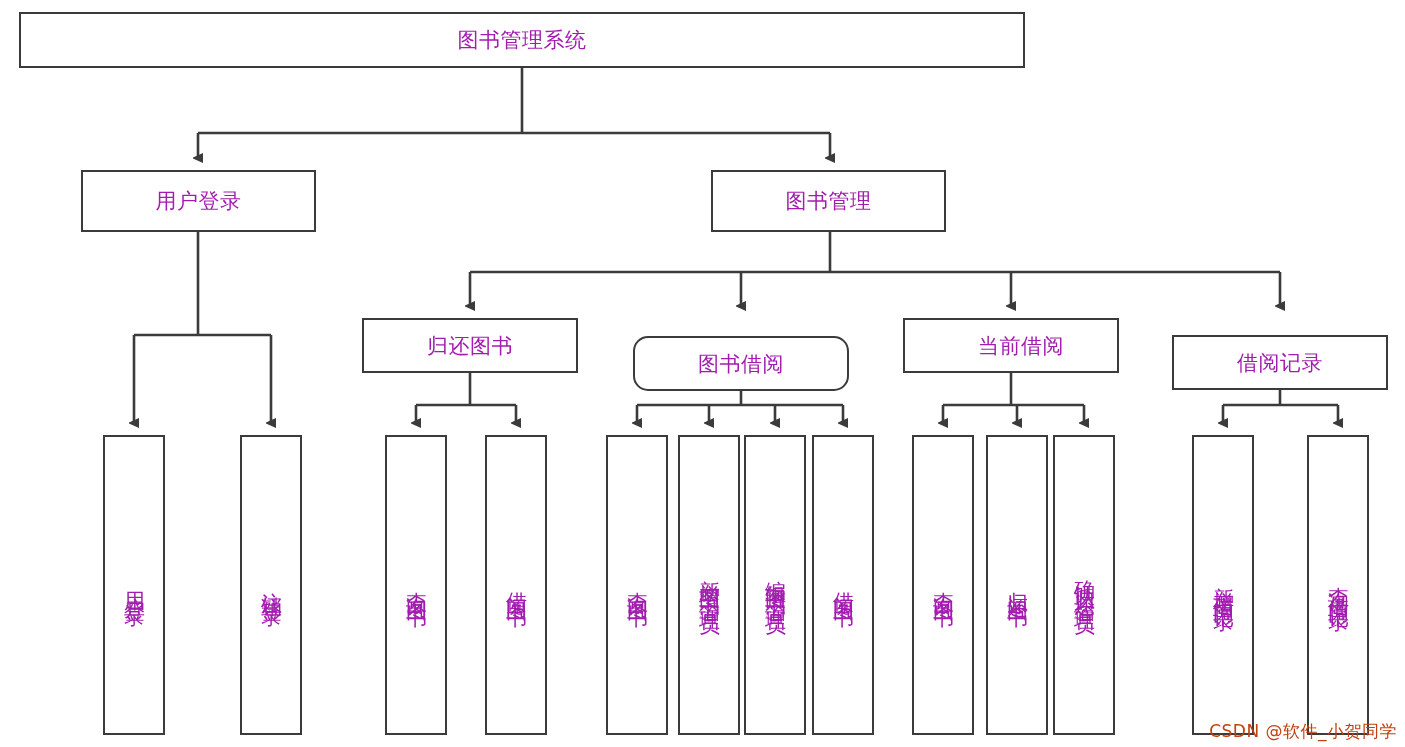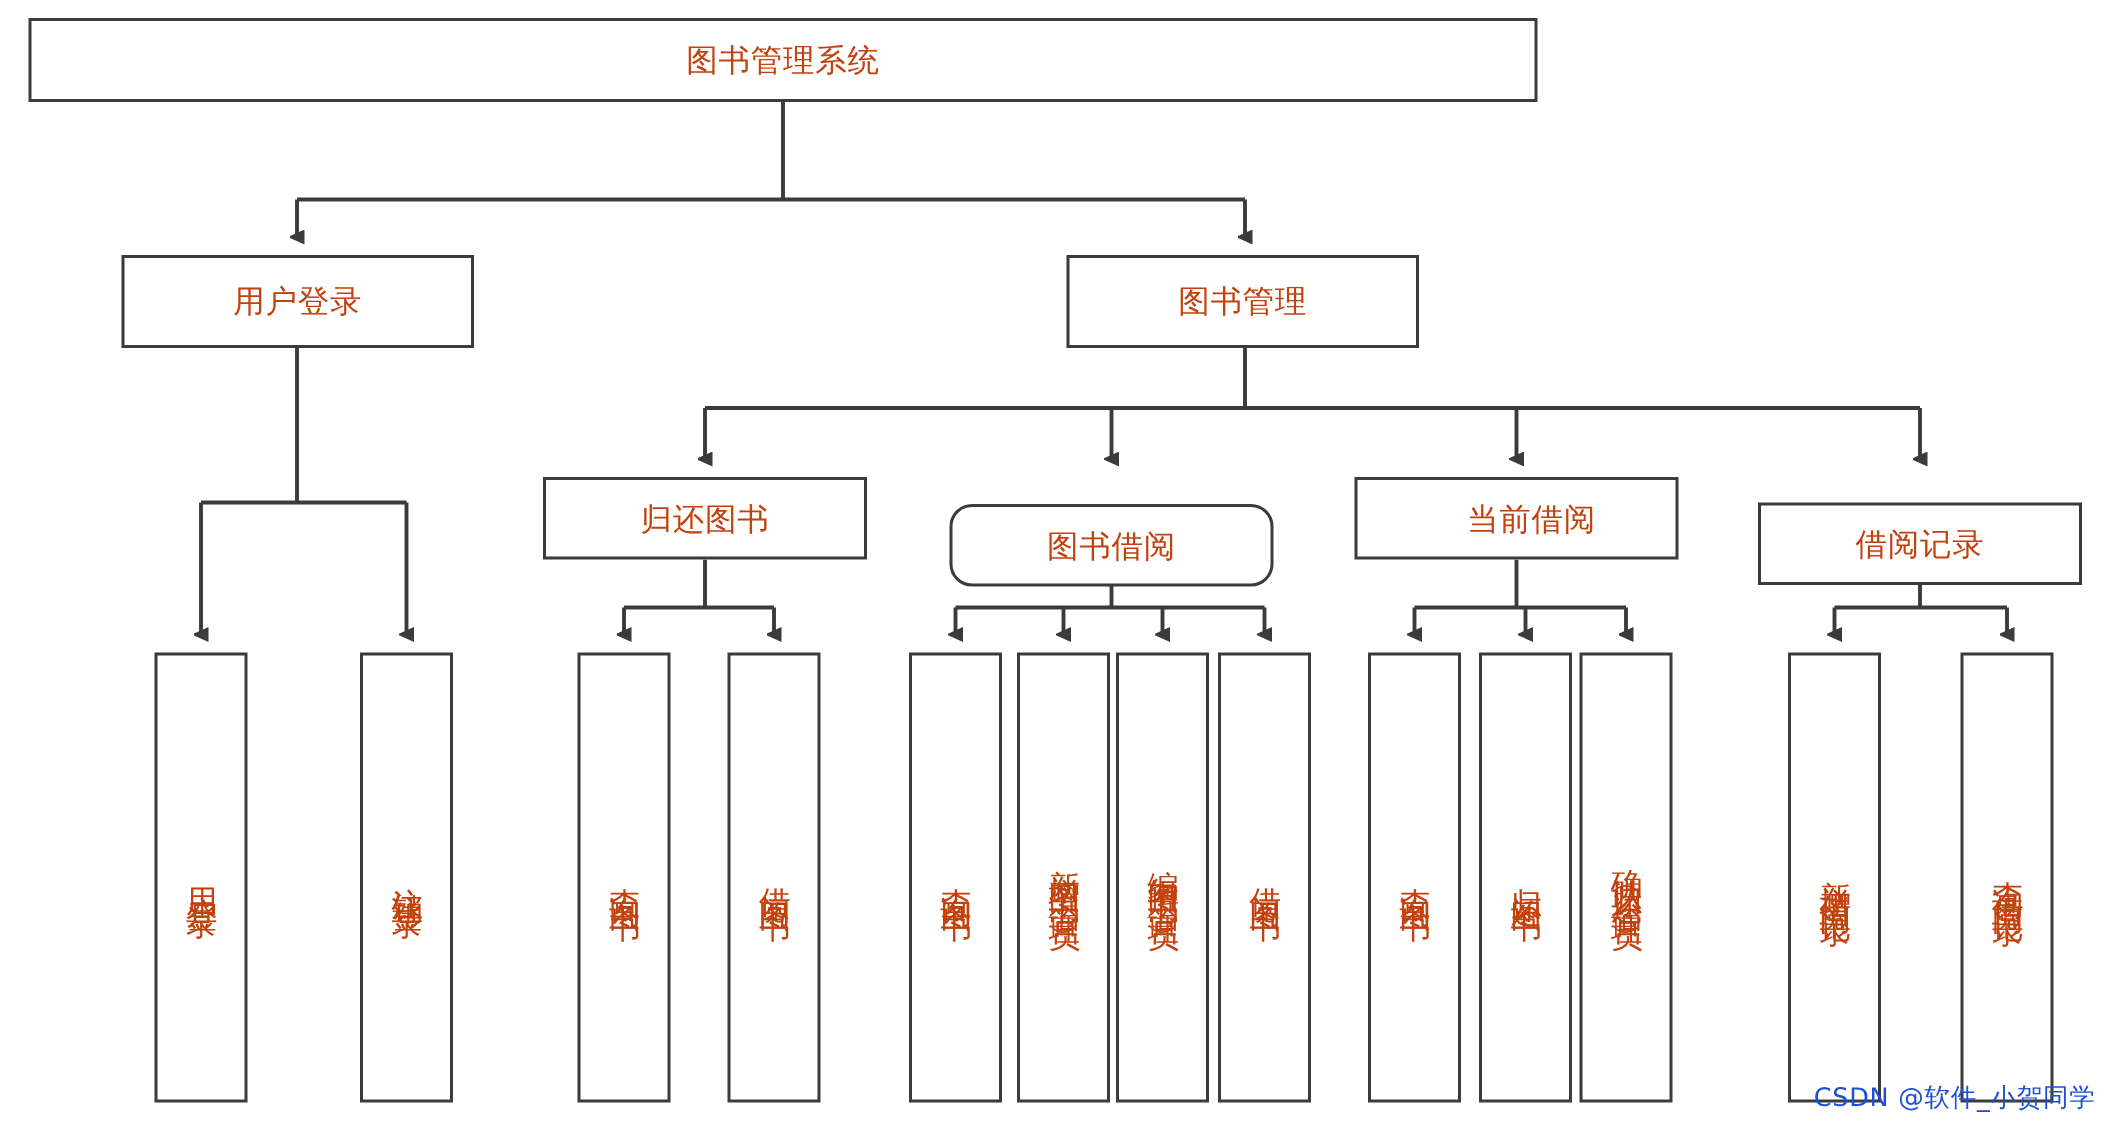--- a/index.html
+++ b/index.html
@@ -27,21 +27,21 @@
     pointer-events: none;
   }
   .node {
     position: absolute;
     box-sizing: border-box;
     background: #ffffff;
     border: 2px solid #3b3b3b;
     display: flex;
     align-items: center;
     justify-content: center;
-    color: #c2410c;
+    color: #a21caf;
     text-align: center;
   }
   .node.h {
     font-size: 21px;
     letter-spacing: 0.5px;
   }
   .node.v {
     font-size: 21px;
   }
   .node.v .vtext {
@@ -54,21 +54,21 @@
   }
   .node .htext {
     display: block;
     white-space: nowrap;
   }
   #watermark {
     position: absolute;
     right: 8px;
     bottom: 4px;
     font-size: 17px;
-    color: #1d4ed8;
+    color: #c2410c;
     white-space: nowrap;
     letter-spacing: 0.5px;
   }
 </style>
 </head>
 <body>
 
 <div id="canvas">
 
   <svg id="edges" viewBox="0 0 1405 747" xmlns="http://www.w3.org/2000/svg">

